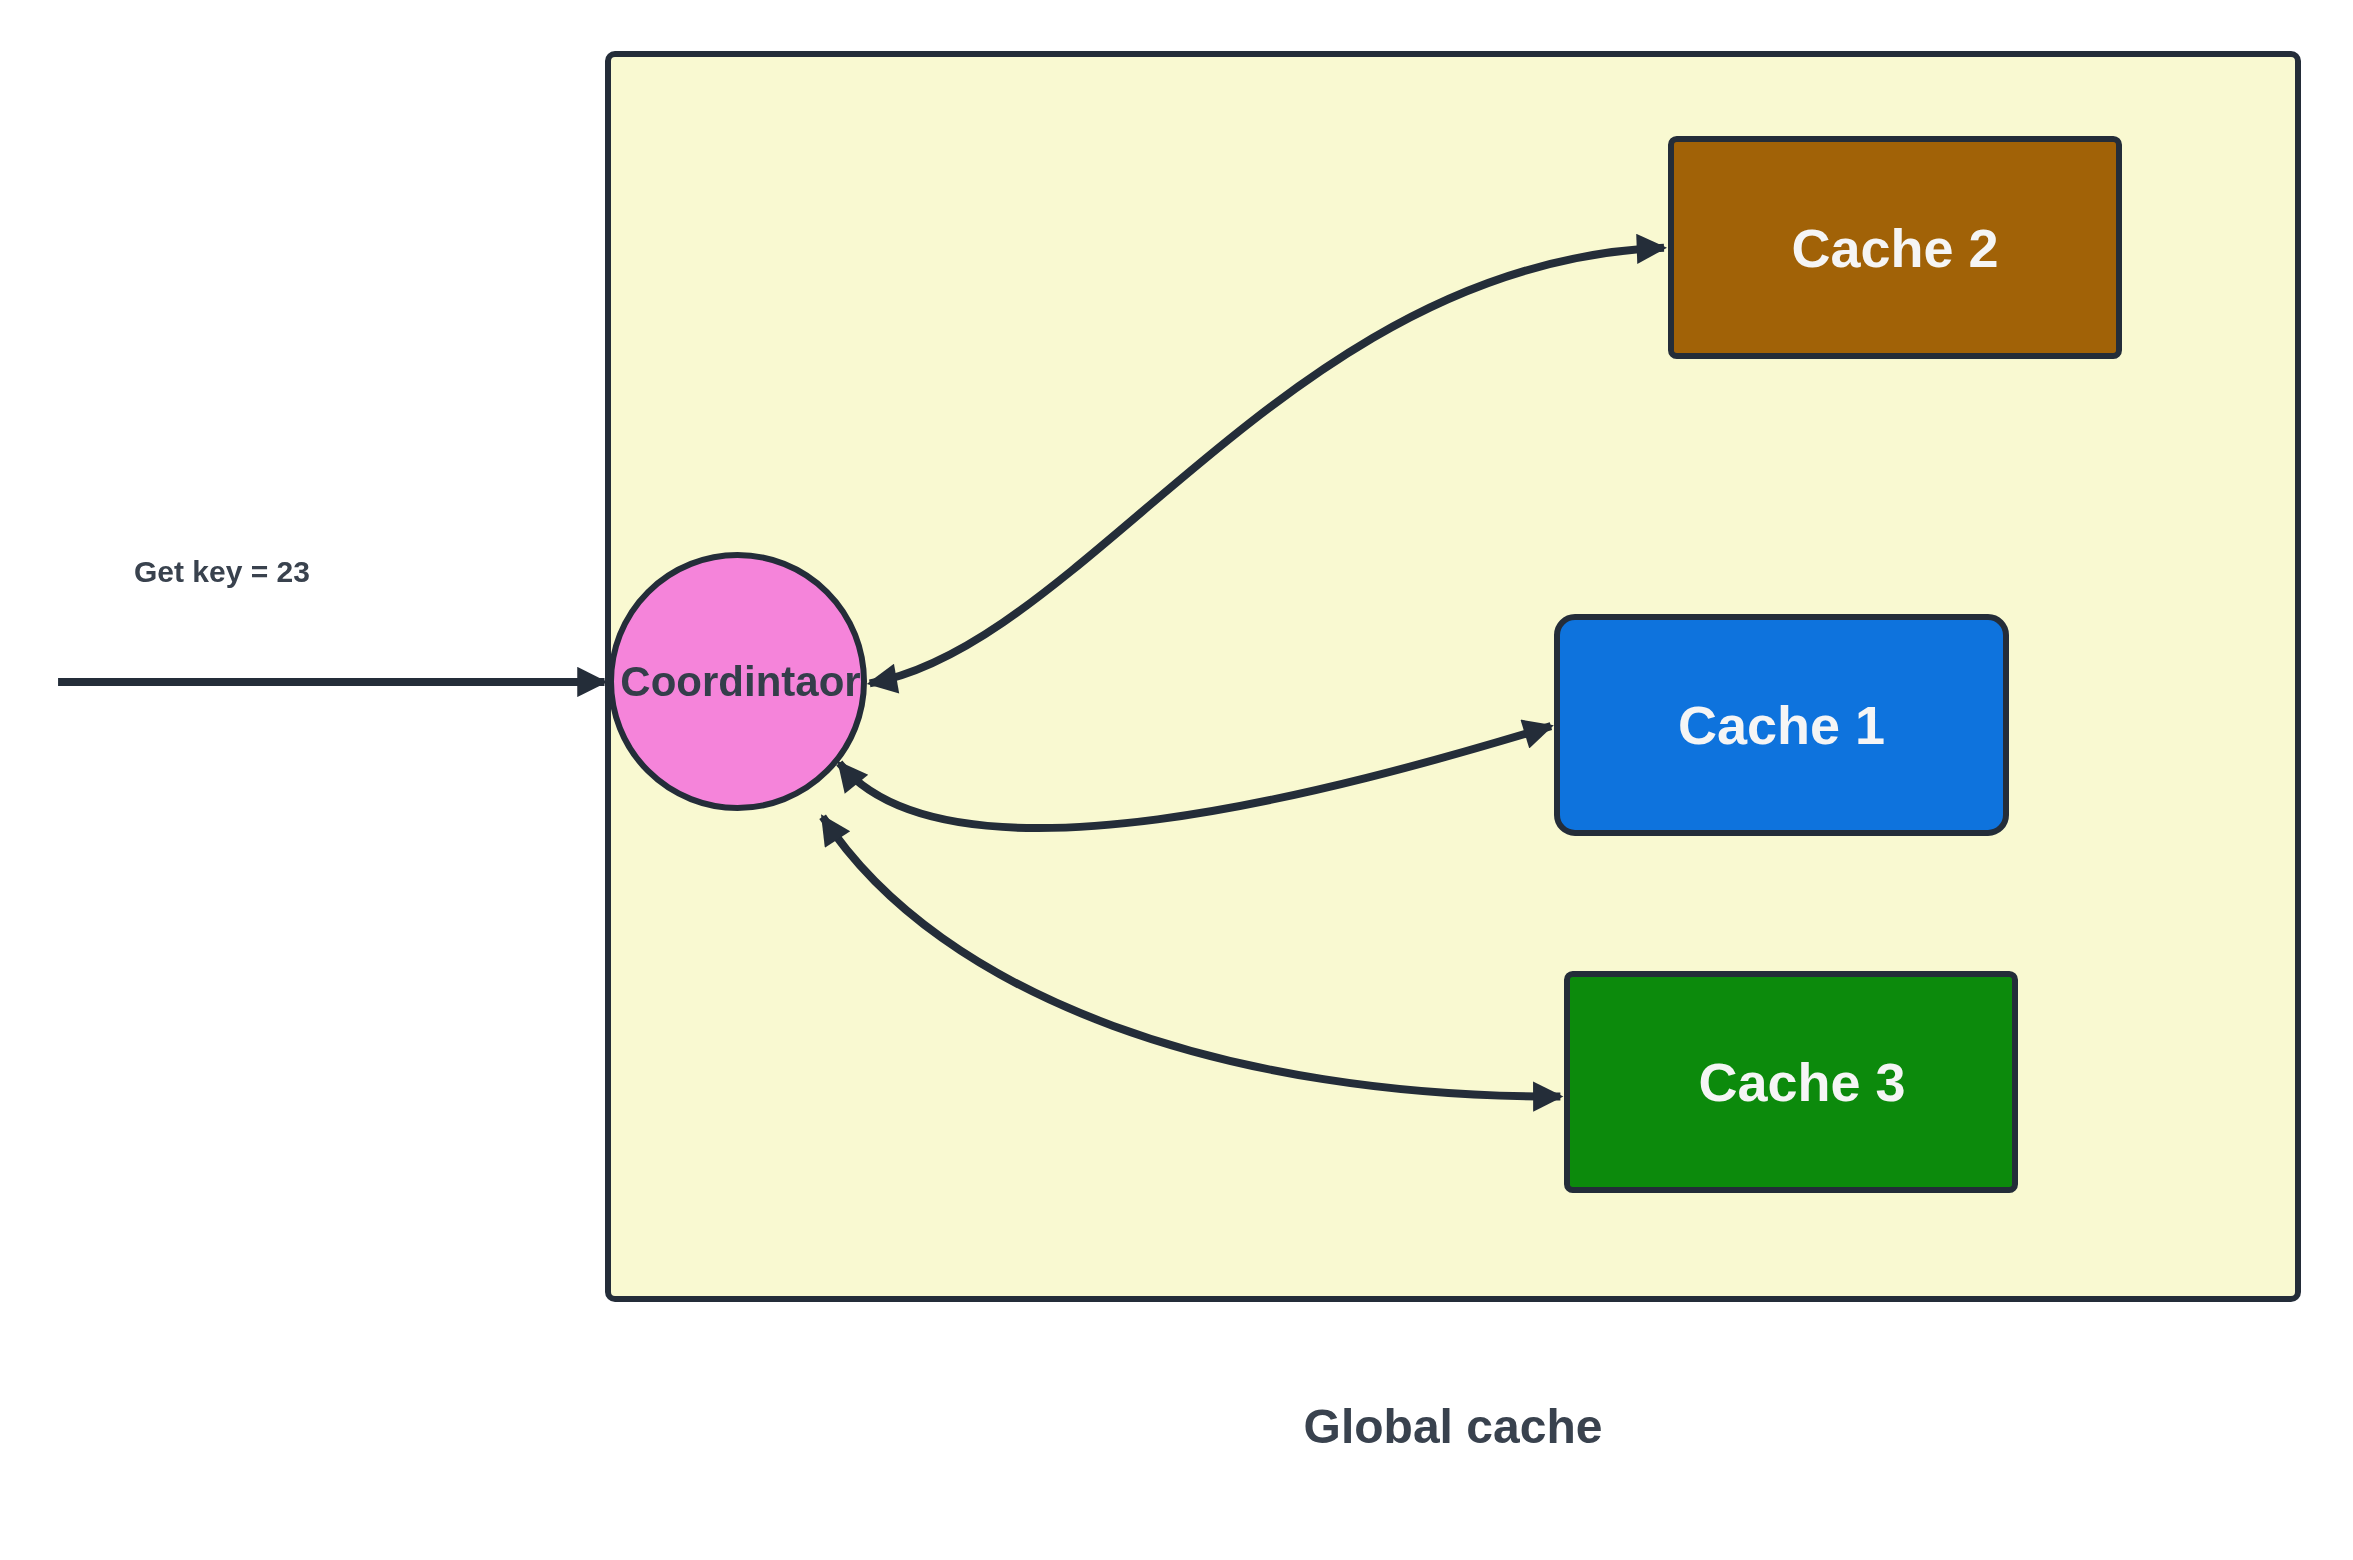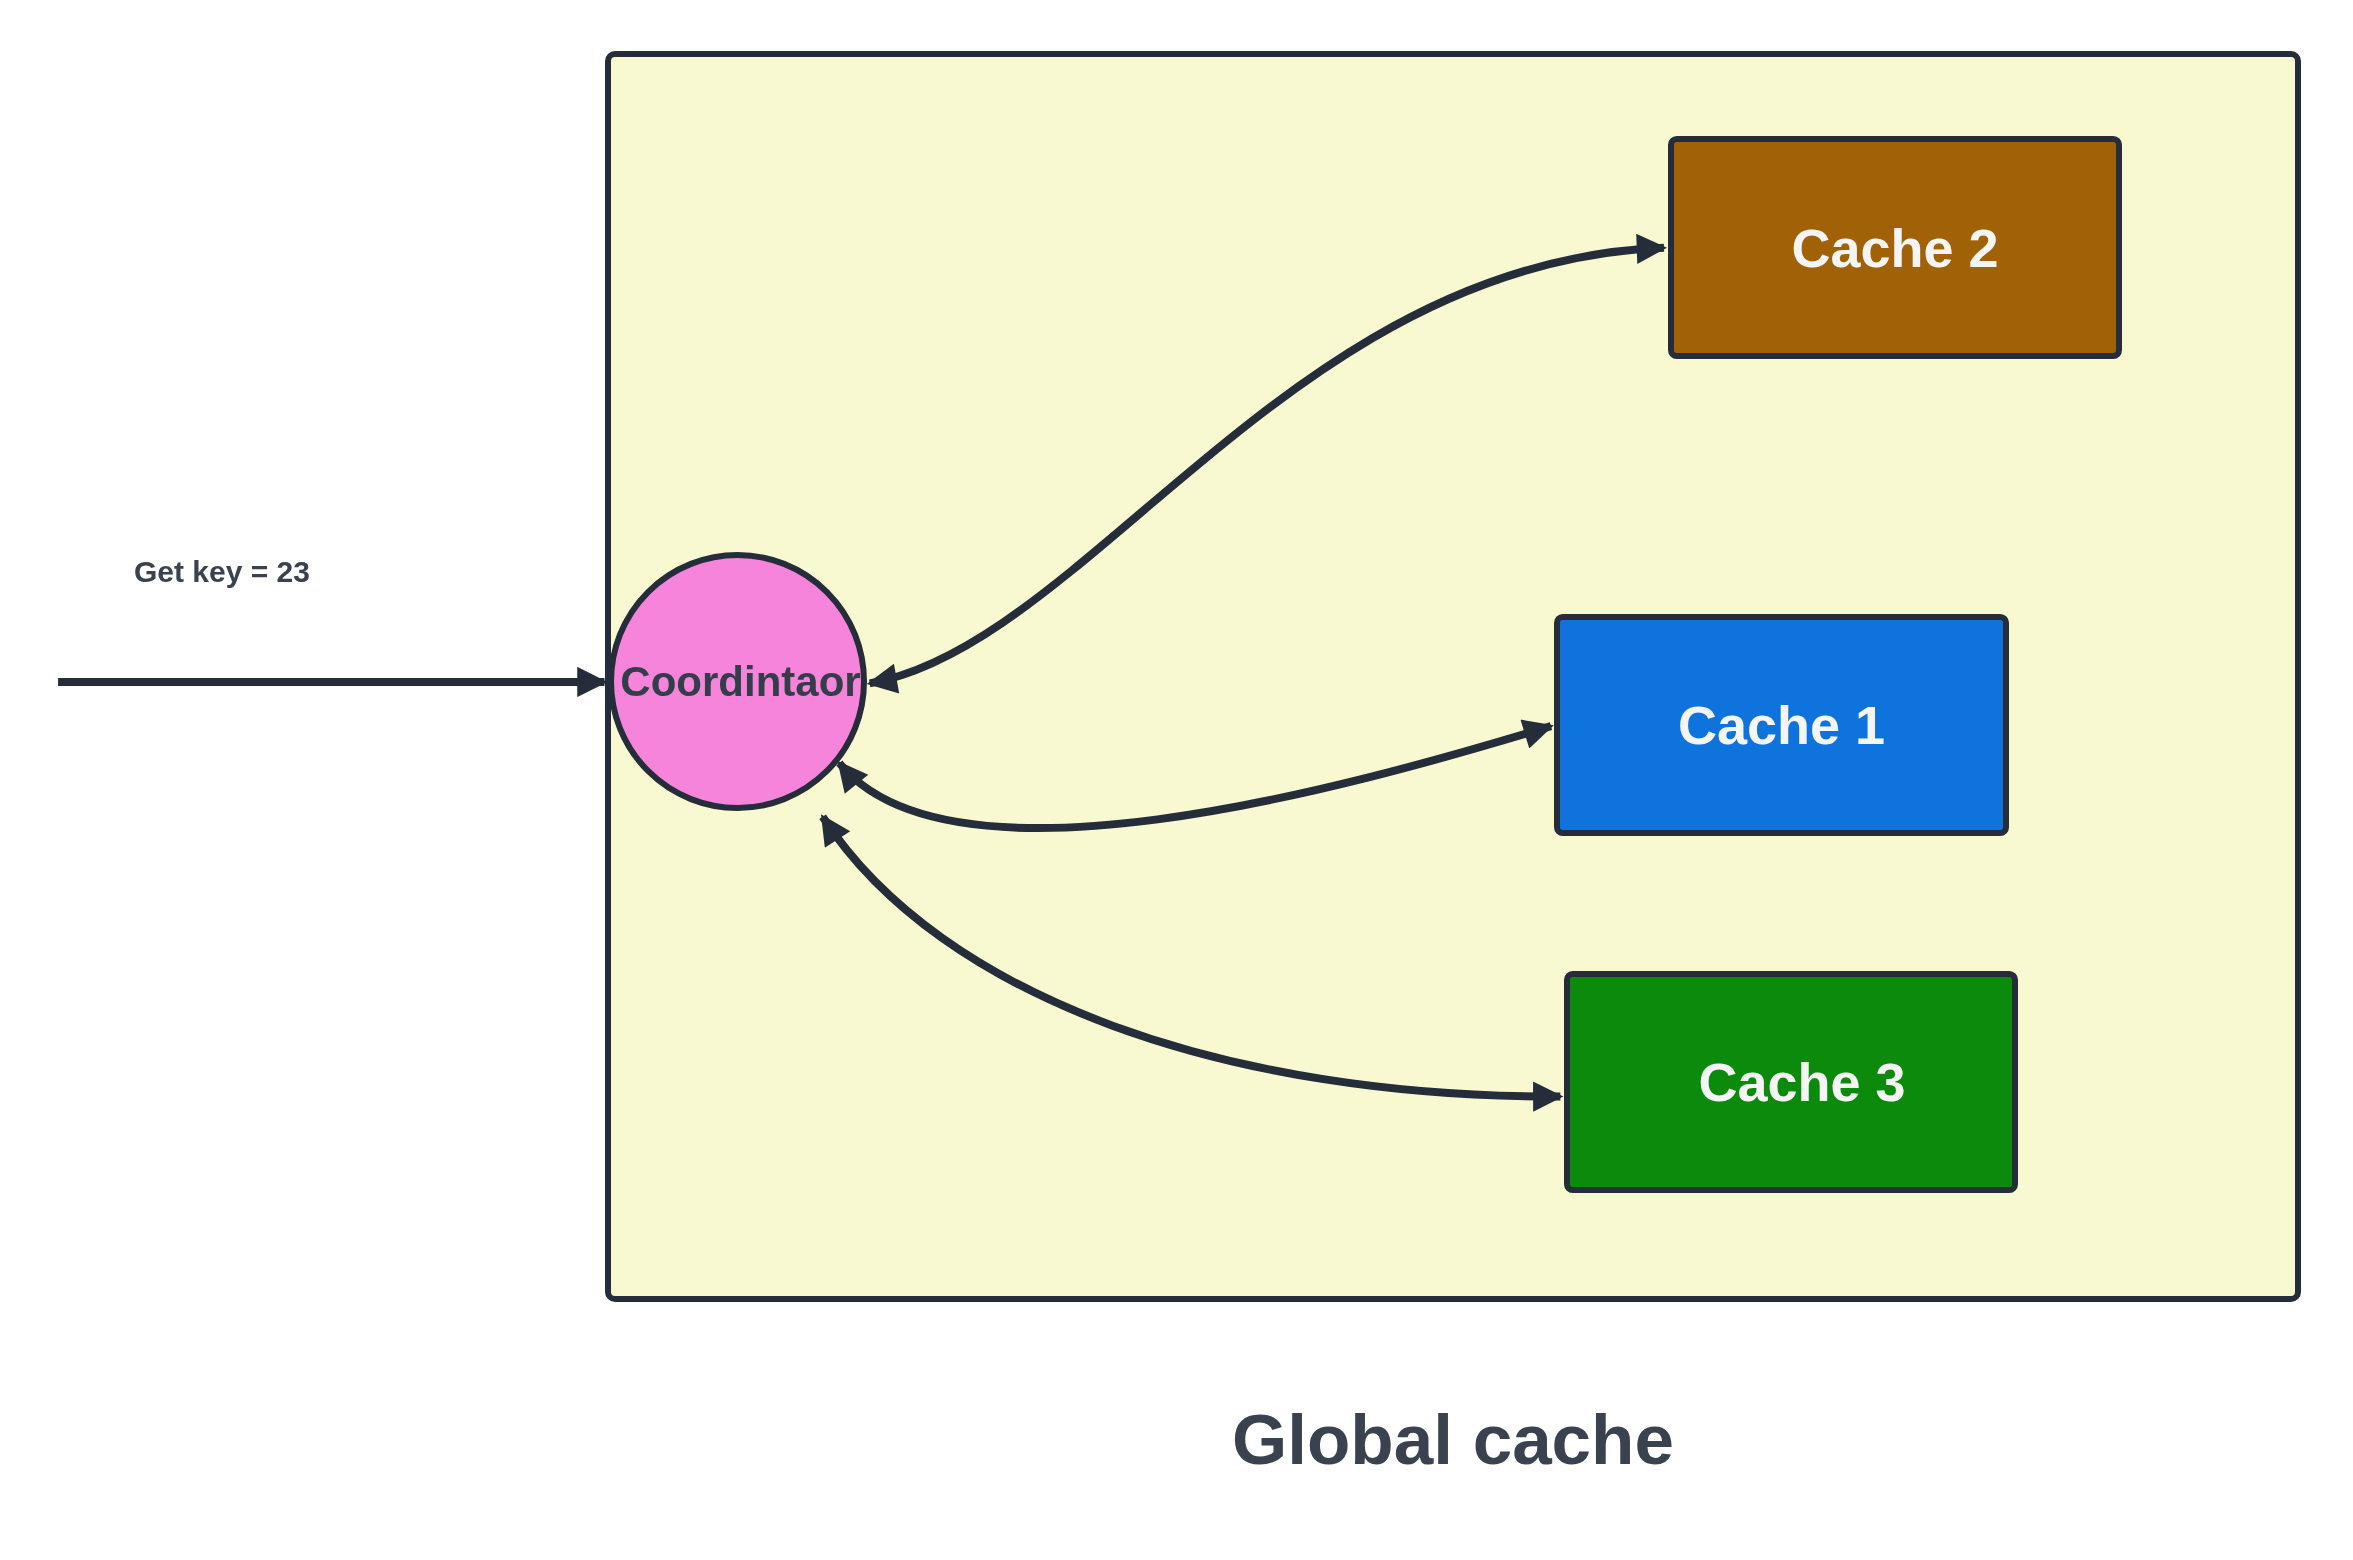--- a/index.html
+++ b/index.html
@@ -88,21 +88,21 @@
     font-weight: 700;
     color: #39424e;
     white-space: nowrap;
     z-index: 3;
   }
   .box-title {
     position: absolute;
     left: 605px; top: 1399px;
     width: 1696px;
     text-align: center;
-    font-size: 71px;
+    font-size: 48px;
     font-weight: 700;
     color: #39424e;
     z-index: 3;
   }
 </style>
 </head>
 <body>
 
 <div class="canvas">
 
@@ -127,21 +127,21 @@
   <div class="request-label">Get key = 23</div>
 
   <div class="coordinator" style="background-color: rgb(245, 132, 218);">
     <span class="node-label">Coordintaor</span>
   </div>
 
   <div class="cache cache-2" style="background-color: #a16207;">
     <span class="node-label">Cache 2</span>
   </div>
 
-  <div class="cache cache-1" style="background-color: rgb(14, 115, 221);">
+  <div class="cache cache-1" style="background-color: rgb(14, 115, 221); border-radius: 21px;">
     <span class="node-label">Cache 1</span>
   </div>
 
   <div class="cache cache-3" style="background-color: rgb(12, 138, 12);">
     <span class="node-label">Cache 3</span>
   </div>
 
   <div class="box-title">Global cache</div>
 
 </div>

